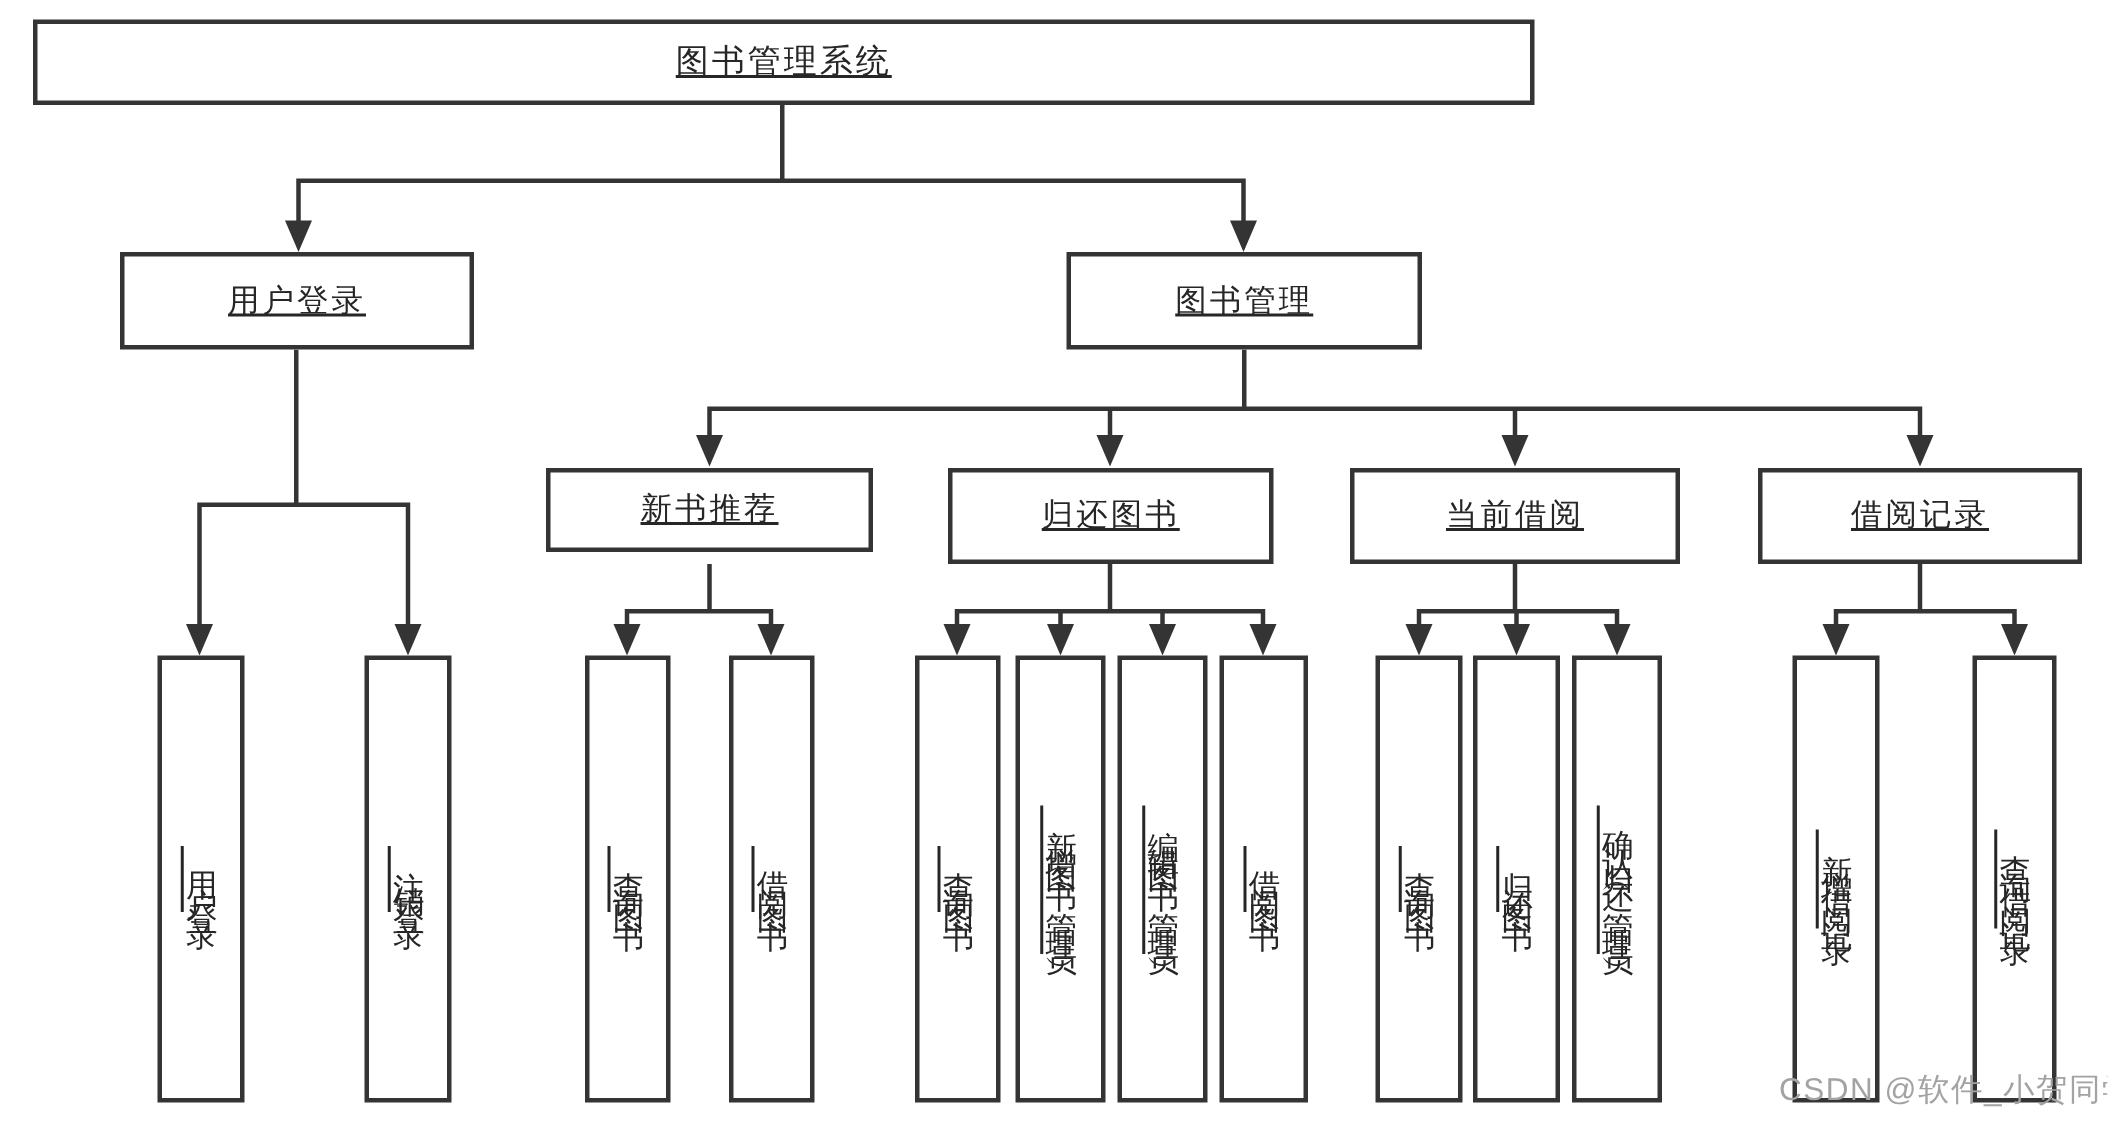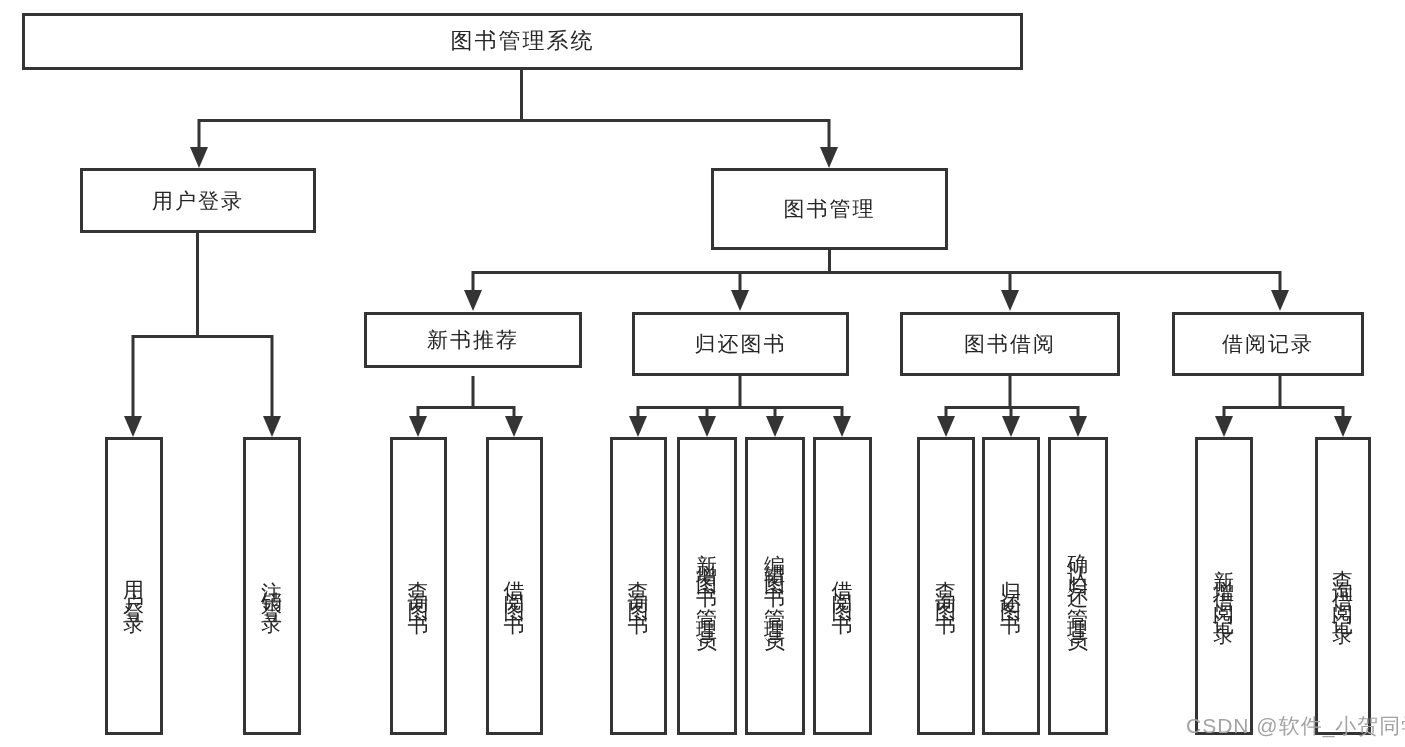--- a/index.html
+++ b/index.html
@@ -20,20 +20,21 @@
   .wire{stroke:var(--line);stroke-width:3;fill:none;}
   .head{fill:var(--line);stroke:none;}
   .node{
     position:absolute;
     box-sizing:border-box;
     border:3px solid var(--line);
     background:#fff;
     display:flex;align-items:center;justify-content:center;
     z-index:2;
     color:var(--text);
+    text-decoration:underline;
   }
   .node .lbl{
     letter-spacing:2px;
     font-size:21px;
     white-space:nowrap;
     line-height:1.2;
   }
   .node.root .lbl{font-size:22px;}
   .leaf .lbl{
     writing-mode:vertical-rl;
@@ -48,25 +49,25 @@
     left:1186px;top:712px;
     z-index:5;
     color:var(--wm);
     font-size:21px;
     letter-spacing:1px;
     white-space:nowrap;
   }
   
   .n-root{left:22px;top:13px;width:1001px;height:57px;}
   .n-login{left:80px;top:168px;width:236px;height:65px;}
-  .n-mgmt{left:711px;top:168px;width:237px;height:82px;}
+  .n-mgmt{left:711px;top:168px;width:237px;height:65px;}
   .n-recommend{left:364px;top:312px;width:218px;height:56px;}
   .n-borrowing{left:632px;top:312px;width:217px;height:64px;}
   .n-current{left:900px;top:312px;width:220px;height:64px;}
-  .n-records{left:1172px;top:312px;width:192px;height:64px;}
+  .n-records{left:1172px;top:312px;width:216px;height:64px;}
   .leaf{top:437px;height:298px;}
   .f-login{left:105px;width:58px;}
   .f-logout{left:243px;width:58px;}
   .f-query1{left:390px;width:57px;}
   .f-borrow1{left:486px;width:57px;}
   .f-query2{left:610px;width:57px;}
   .f-addbook{left:677px;width:60px;}
   .f-editbook{left:745px;width:60px;}
   .f-borrow2{left:813px;width:59px;}
   .f-query3{left:917px;width:58px;}
@@ -122,21 +123,21 @@
     <span class="lbl">图书管理</span>
   </div>
 
   <div class="node n-recommend">
     <span class="lbl">新书推荐</span>
   </div>
   <div class="node n-borrowing">
     <span class="lbl">归还图书</span>
   </div>
   <div class="node n-current">
-    <span class="lbl">图书借阅</span>
+    <span class="lbl">当前借阅</span>
   </div>
   <div class="node n-records">
     <span class="lbl">借阅记录</span>
   </div>
 
   <div class="node leaf f-login">
     <span class="lbl">用户登录</span>
   </div>
   <div class="node leaf f-logout">
     <span class="lbl">注销登录</span>

